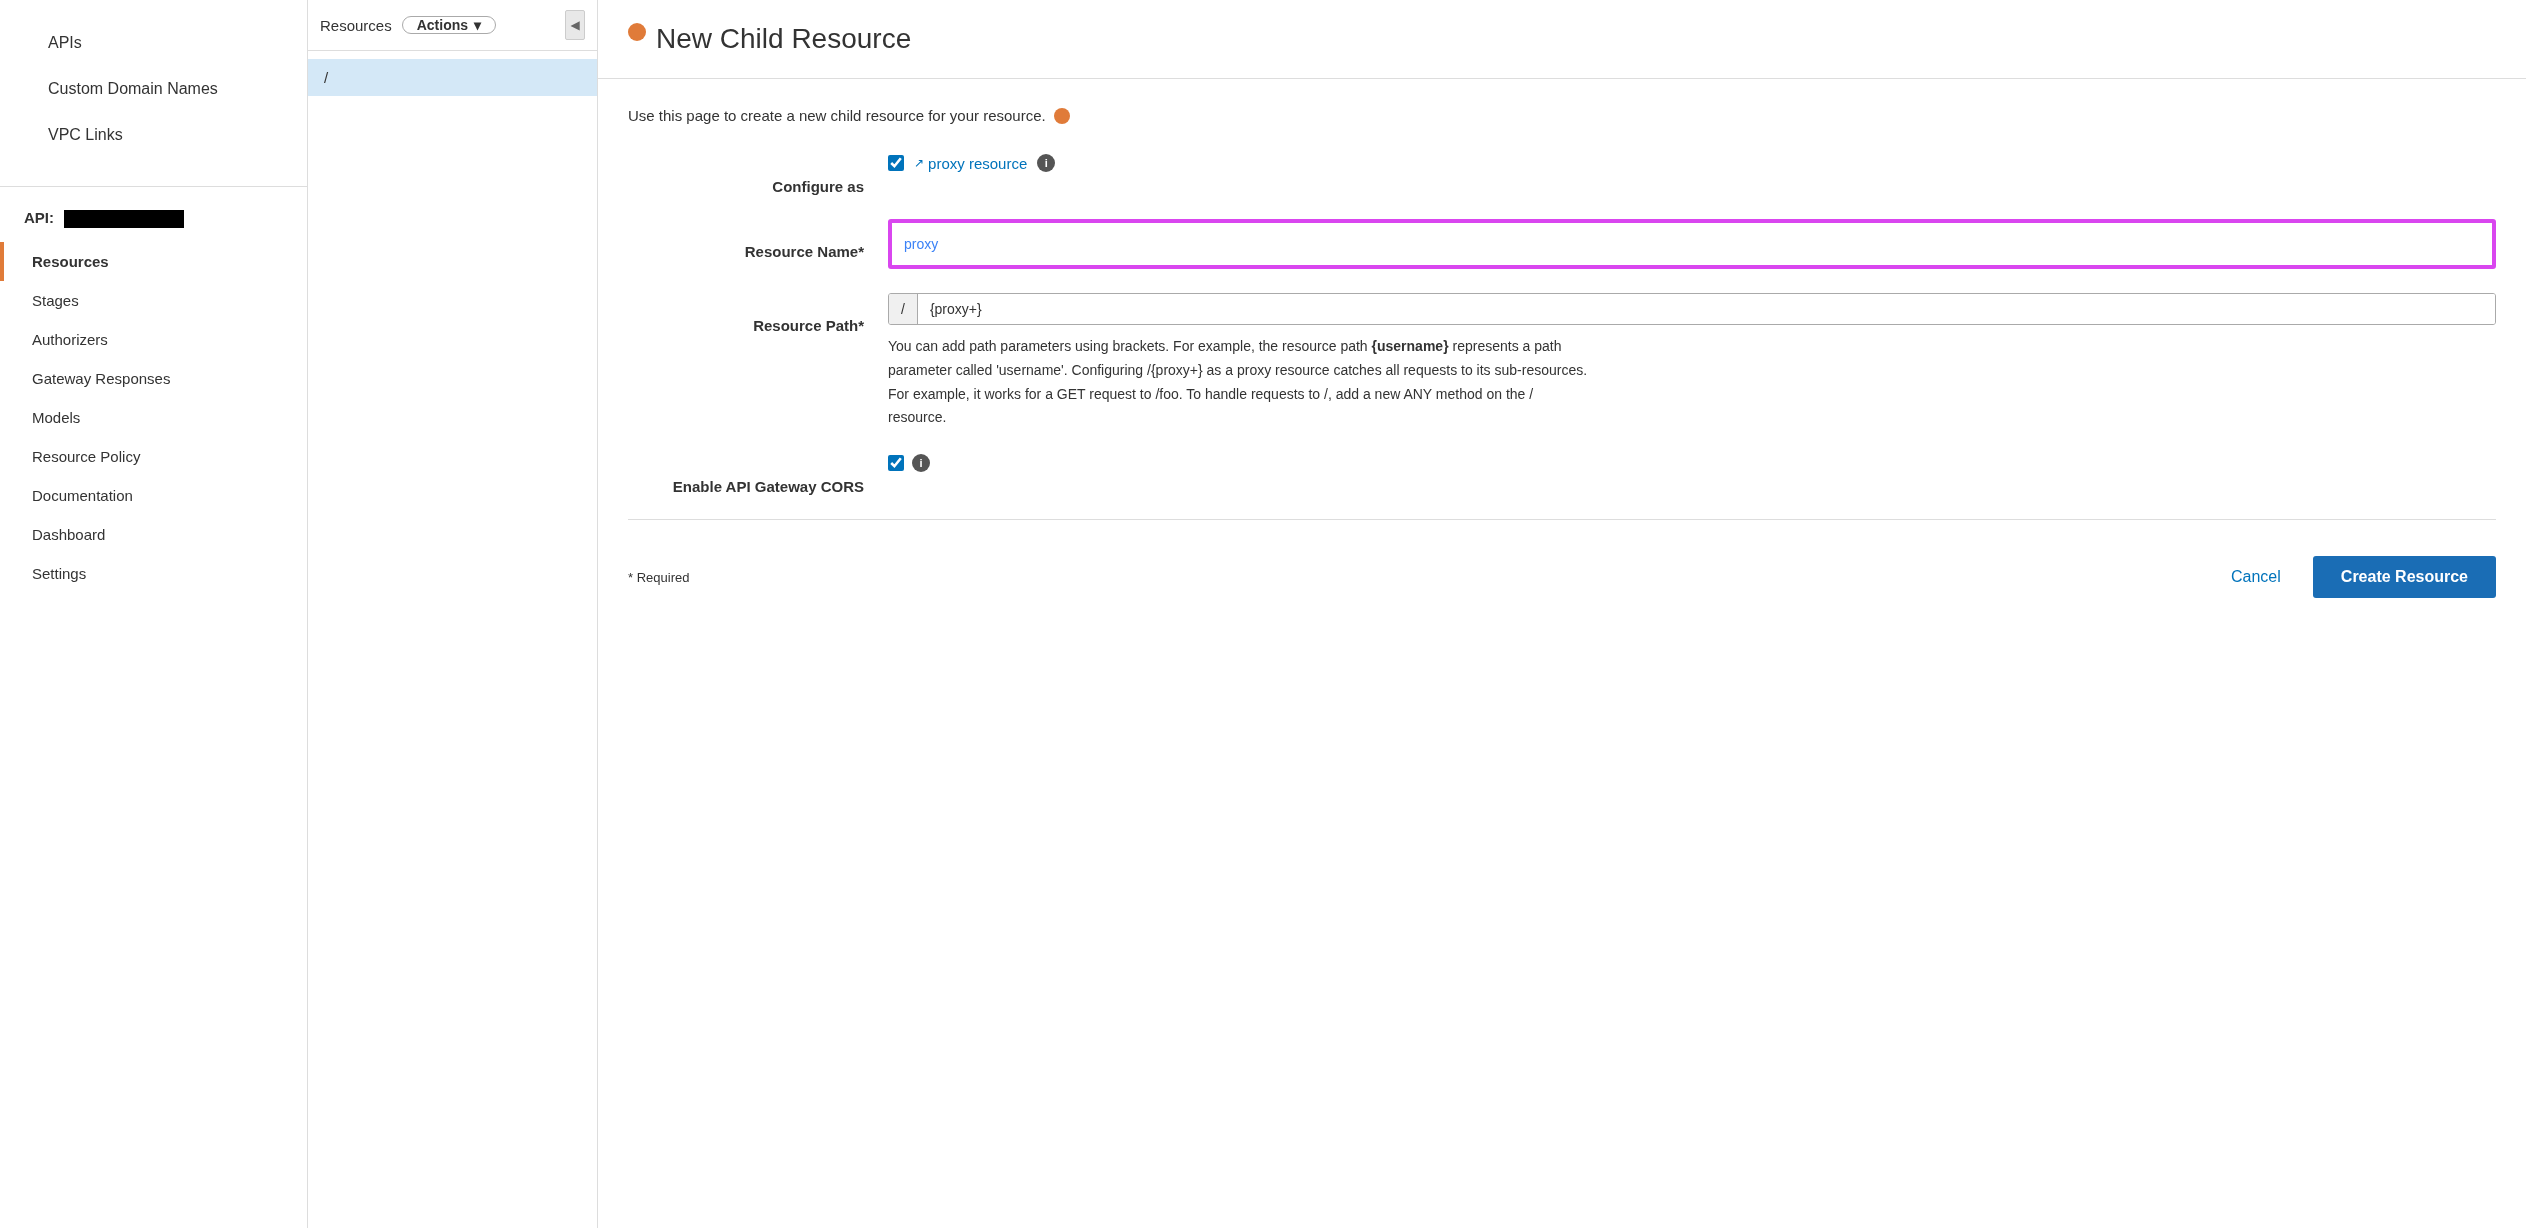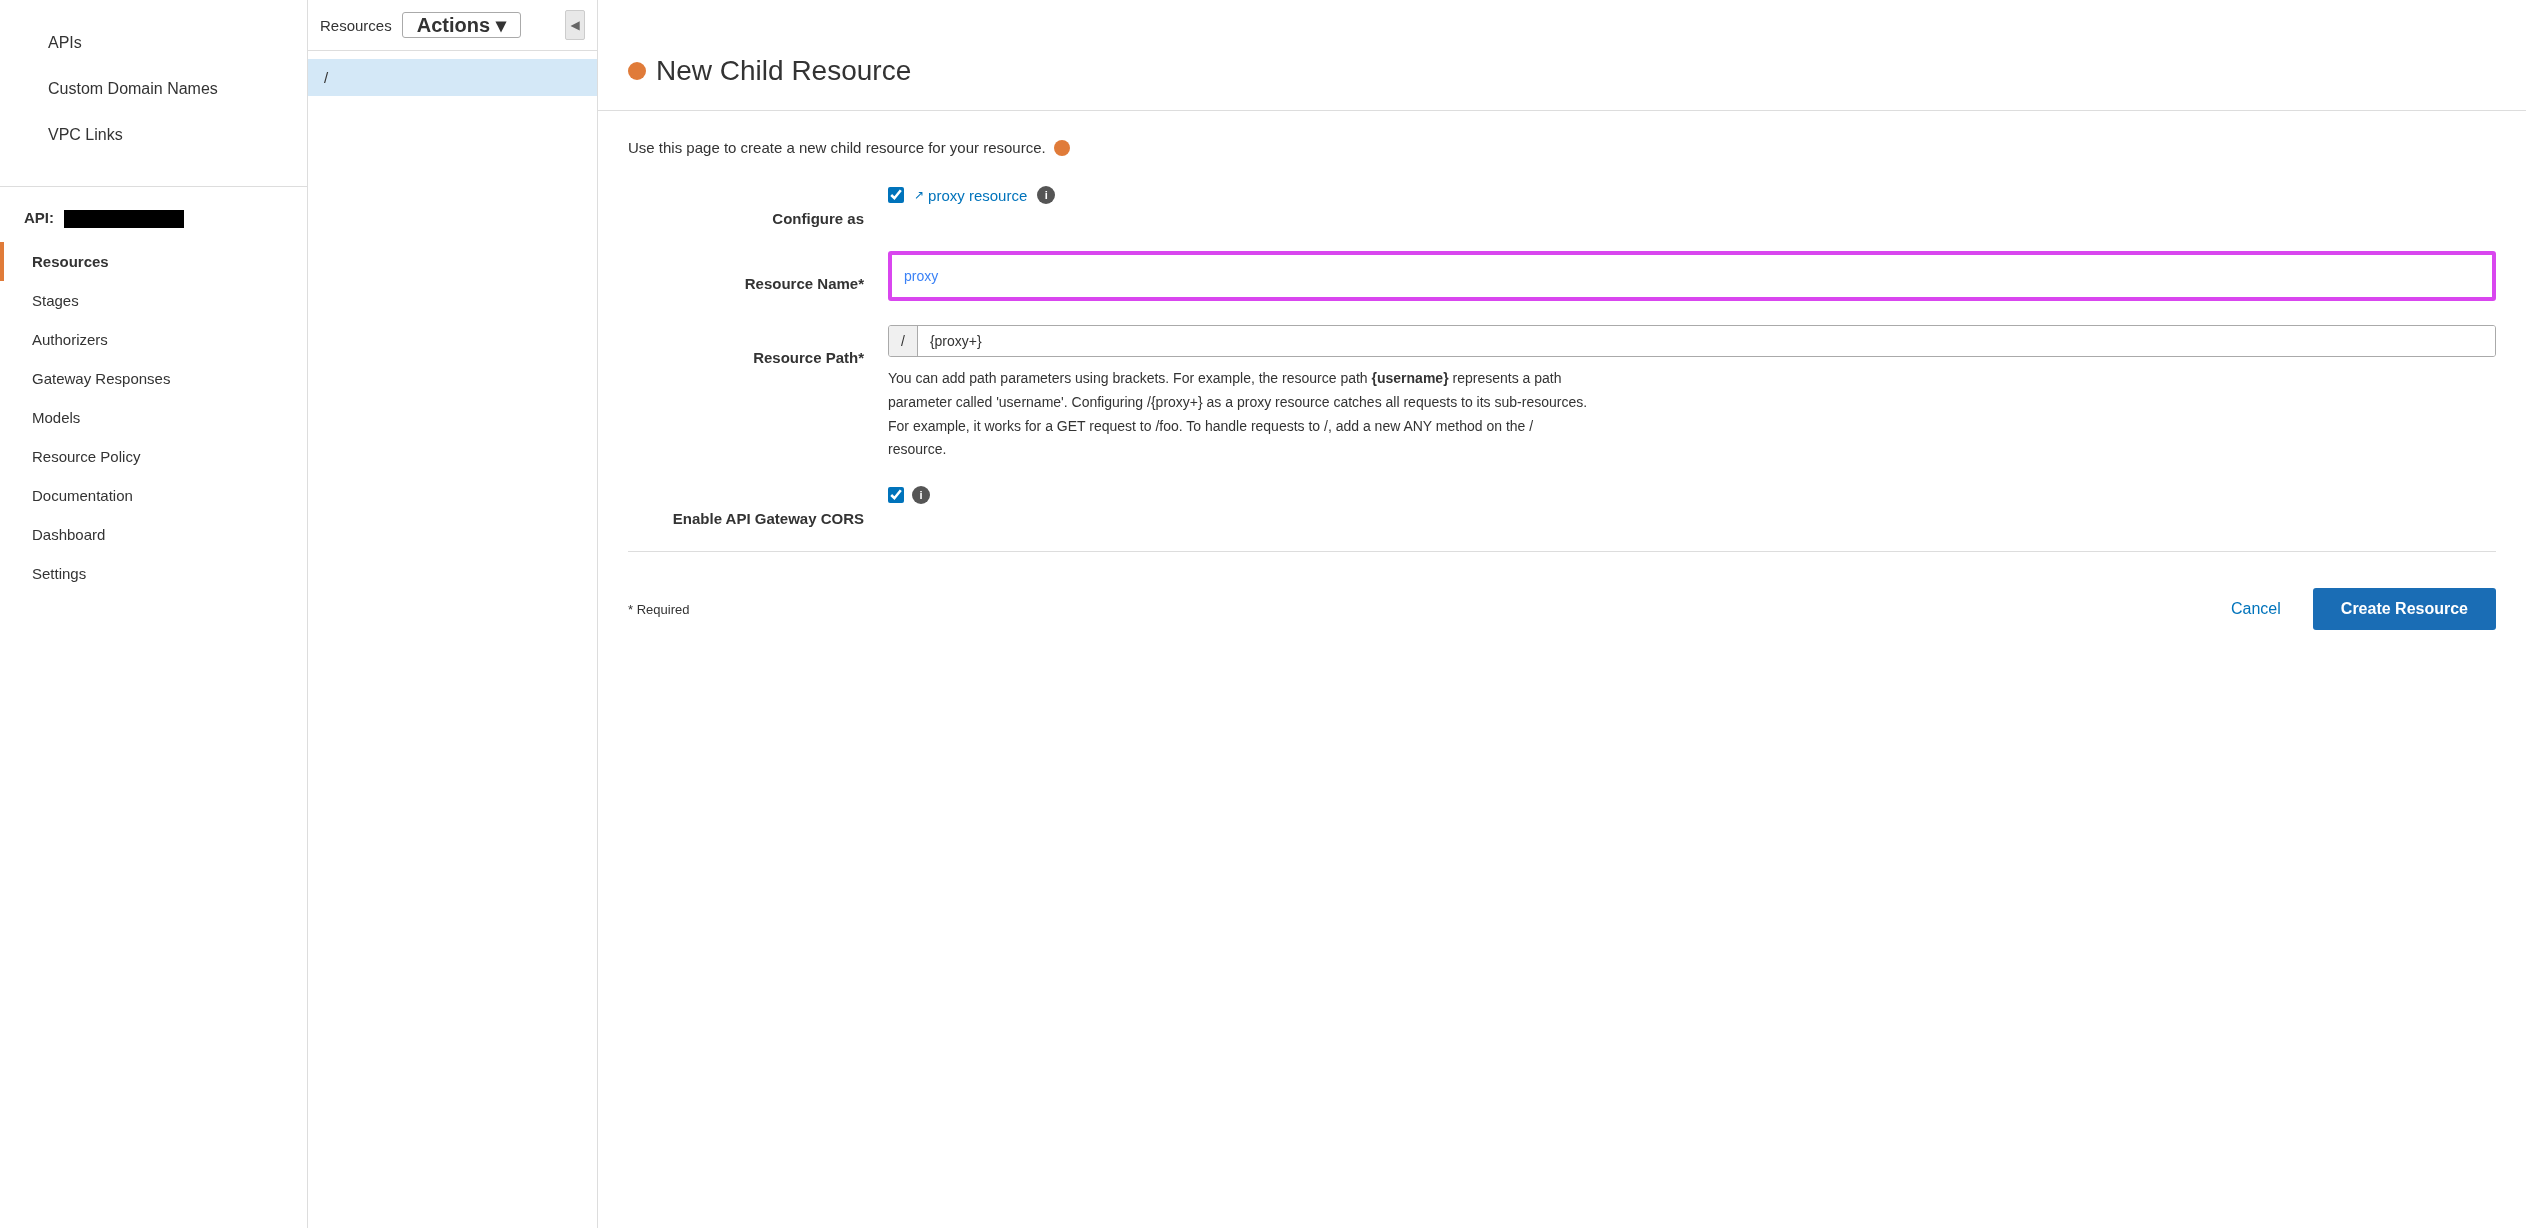--- a/index.html
+++ b/index.html
@@ -14,28 +14,28 @@
     .api-label span { font-weight: 600; }
     .api-name-block { display: inline-block; background: #000; color: #000; width: 120px; height: 18px; vertical-align: middle; margin-left: 6px; }
     .sidebar-sub-items { padding-left: 0; }
     .sidebar-sub-item { padding: 11px 24px 11px 32px; font-size: 15px; color: #333; cursor: pointer; display: flex; align-items: center; }
     .sidebar-sub-item.active { font-weight: 700; color: #333; border-left: 4px solid #e07b39; padding-left: 28px; }
 
     
     .resources-panel { width: 290px; border-right: 1px solid #ddd; display: flex; flex-direction: column; flex-shrink: 0; }
     .resources-header { display: flex; align-items: center; padding: 10px 12px; border-bottom: 1px solid #ddd; gap: 10px; background: #fff; }
     .resources-title { font-size: 15px; color: #333; font-weight: 500; }
-    .actions-btn { border: 1px solid #aaa; background: #fff; border-radius: 3px; padding: 0 14px; font-size: 20px; cursor: pointer; display: flex; align-items: center; gap: 6px; color: #333; font-weight: 600; }
+    .actions-btn { border: 1px solid #aaa; background: #fff; border-radius: 12px; padding: 0 14px; font-size: 14px; cursor: pointer; display: flex; align-items: center; gap: 6px; color: #333; font-weight: 600; }
     .collapse-btn { width: 20px; height: 30px; background: #e8e8e8; border: 1px solid #ccc; display: flex; align-items: center; justify-content: center; cursor: pointer; font-size: 12px; color: #666; margin-left: auto; border-radius: 2px; }
     .resource-tree { padding: 8px 0; }
     .resource-item { padding: 10px 16px; font-size: 15px; color: #333; cursor: pointer; background: #d4e8f7; }
 
     
     .main-content { flex: 1; overflow-y: auto; padding: 0; display: flex; flex-direction: column; }
-    .main-header { padding: 23px 30px; border-bottom: 1px solid #ddd; display: flex; align-items: center; gap: 10px; margin-top: 32px; }
+    .main-header { padding: 23px 30px; border-bottom: 1px solid #ddd; display: flex; align-items: flex-start; gap: 10px; }
     .orange-dot { width: 18px; height: 18px; background: #e07b39; border-radius: 50%; display: inline-block; flex-shrink: 0; }
     .page-title { font-size: 28px; font-weight: 500; color: #333; }
     .main-body { padding: 28px 30px; flex: 1; }
     .subtitle { font-size: 15px; color: #333; margin-bottom: 30px; display: flex; align-items: center; gap: 8px; }
     .subtitle-dot { width: 16px; height: 16px; background: #e07b39; border-radius: 50%; display: inline-block; flex-shrink: 0; }
     .form-row { display: flex; align-items: flex-start; margin-bottom: 24px; }
     .form-label { width: 260px; text-align: right; padding-right: 24px; font-weight: 700; font-size: 15px; color: #333; padding-top: 8px; flex-shrink: 0; margin-top: 16px; }
     .form-control { flex: 1; }
     .proxy-link-area { display: flex; align-items: center; gap: 10px; }
     .proxy-link { color: #0073bb; text-decoration: none; display: flex; align-items: center; gap: 4px; font-size: 15px; }

